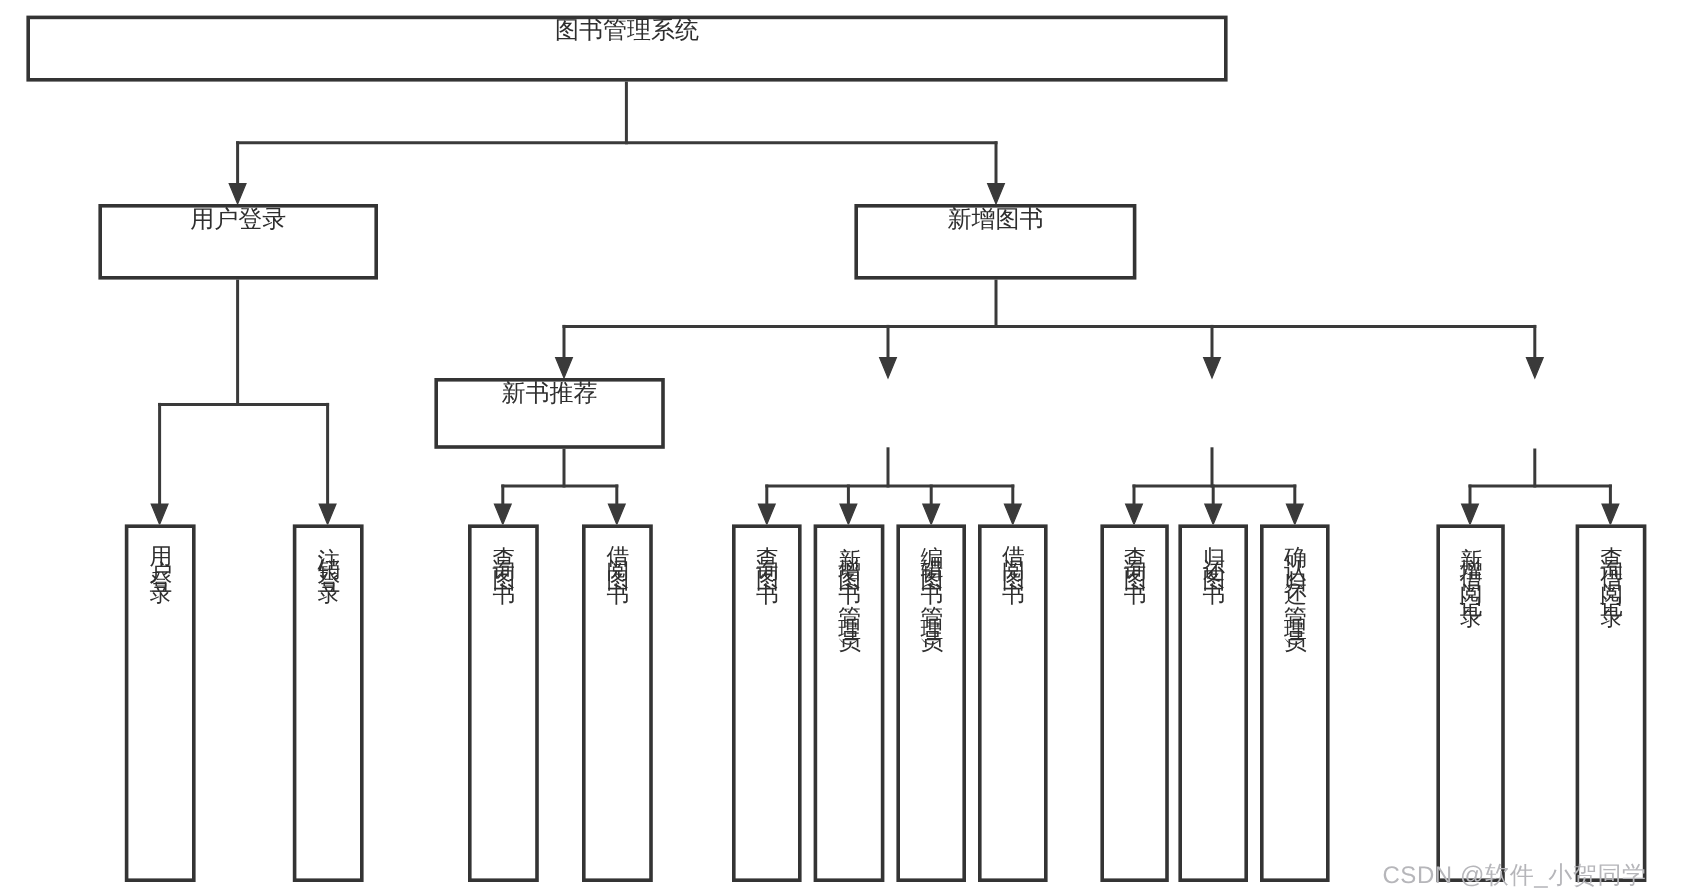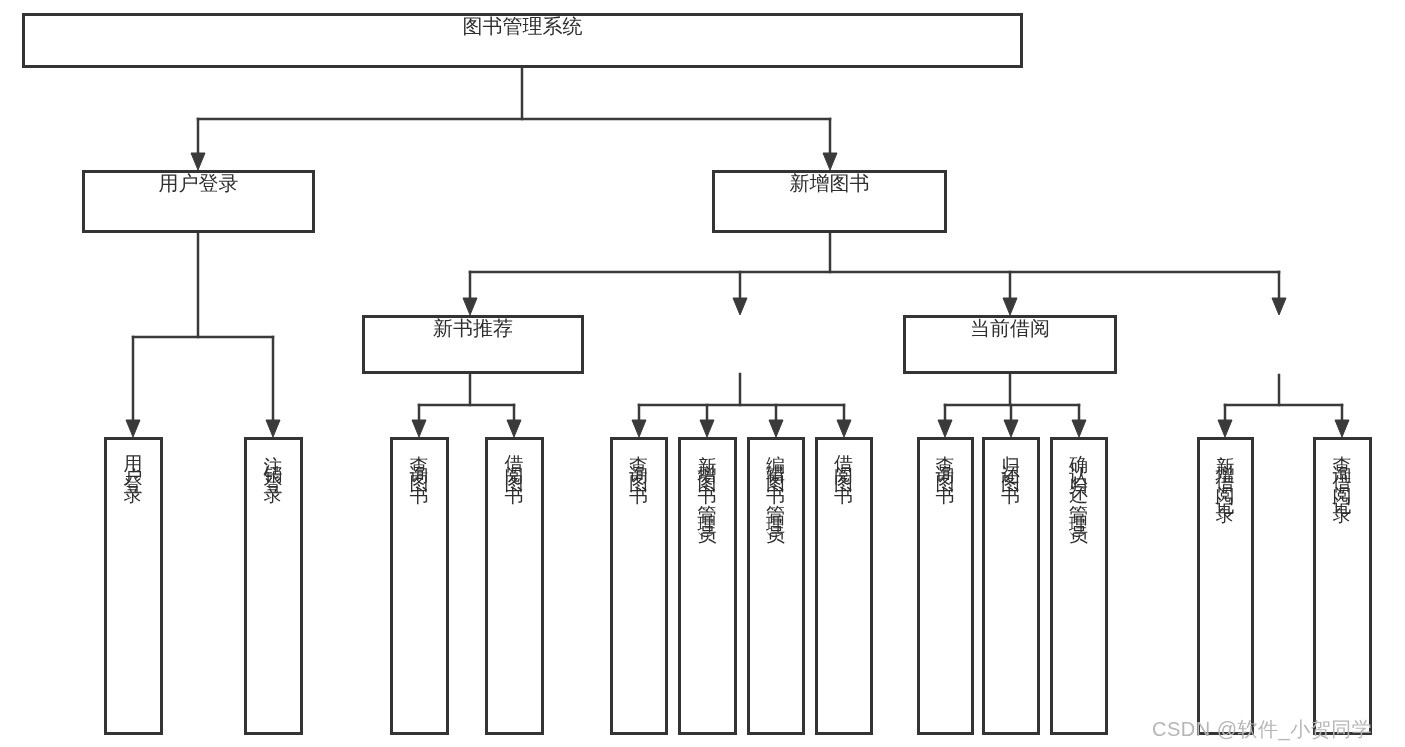--- a/index.html
+++ b/index.html
@@ -89,25 +89,22 @@
     <span>图书管理系统</span>
   </div>
 
   <div class="box" style="left:82px;top:170px;width:233px;height:63px">
     <span>用户登录</span>
   </div>
   <div class="box" style="left:712px;top:170px;width:235px;height:63px">
     <span>新增图书</span>
   </div>
 
-  <div class="box" style="left:362px;top:315px;width:222px;height:59px">
+  <div class="box" style="left:362px;top:315px;width:192px;height:59px">
     <span>新书推荐</span>
-  </div>
-  <div class="box" style="left:903px;top:315px;width:214px;height:59px">
-    <span>当前借阅</span>
   </div>
 
   <div class="box v" style="left:104px;top:437px;width:59px;height:298px">
     <span>用户登录</span>
   </div>
   <div class="box v" style="left:244px;top:437px;width:59px;height:298px">
     <span>注销登录</span>
   </div>
 
   <div class="box v" style="left:390px;top:437px;width:59px;height:298px">

